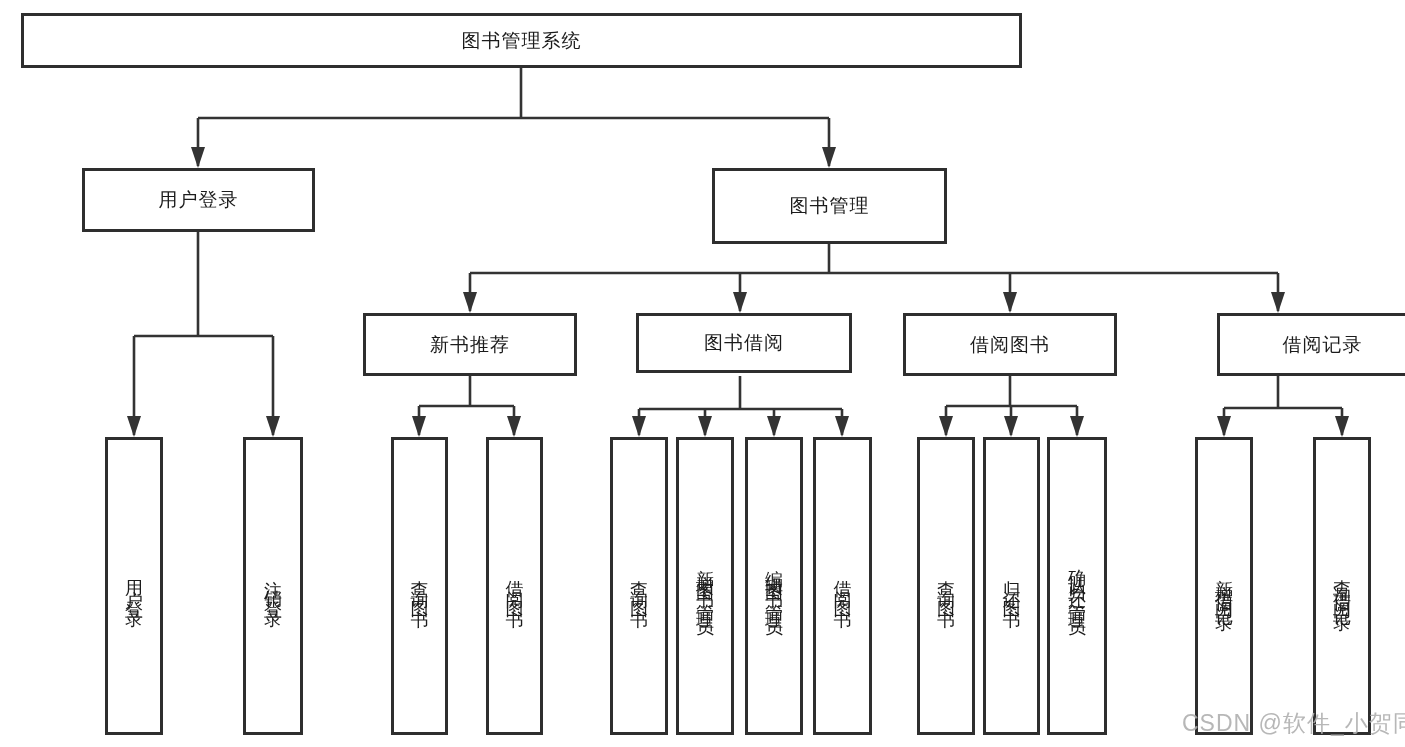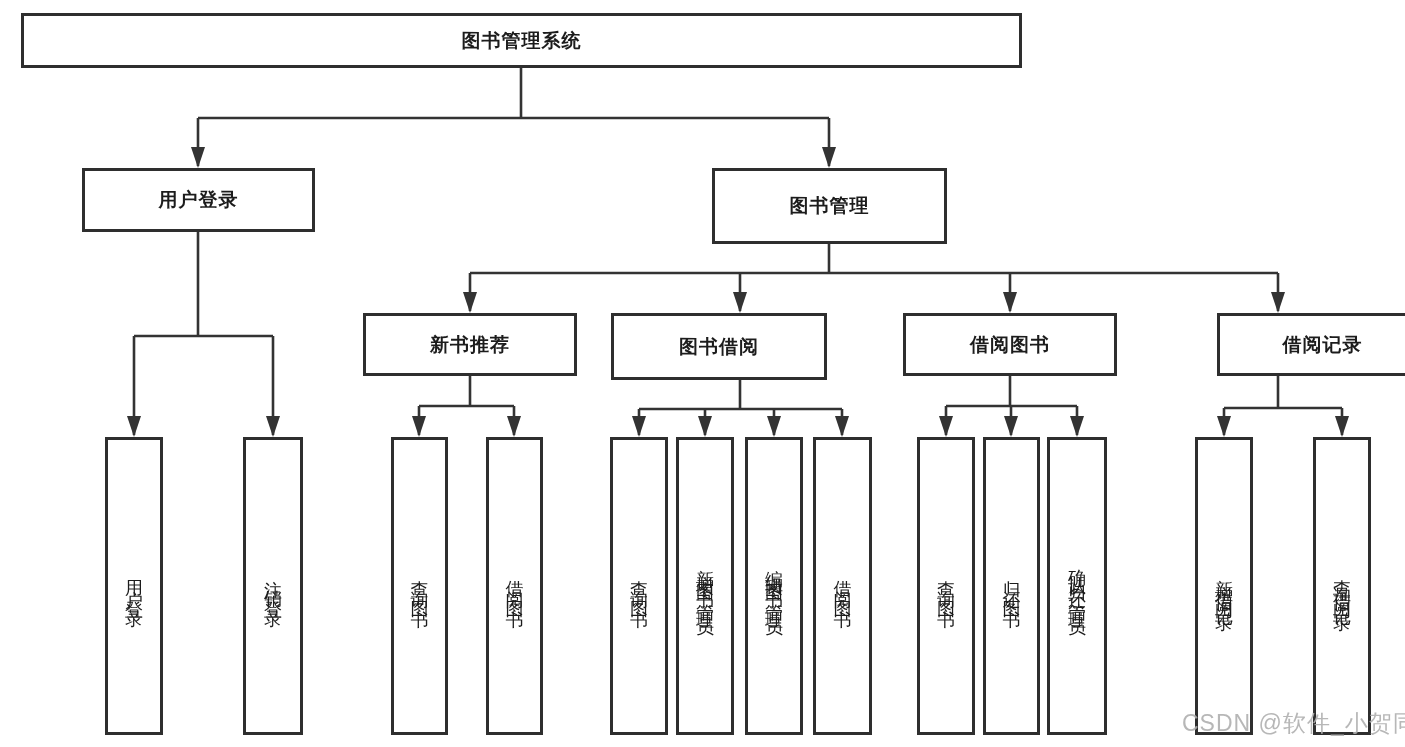--- a/index.html
+++ b/index.html
@@ -10,21 +10,21 @@
     overflow:hidden;
     font-family:"Liberation Sans","DejaVu Sans",sans-serif;
   }
   #connectors{position:absolute;left:0;top:0;z-index:0;}
   .node{
     position:absolute;box-sizing:border-box;
     background:#ffffff;border:3px solid #2e2e2e;
     display:flex;align-items:center;justify-content:center;
     color:#1c1c1c;z-index:1;text-align:center;
   }
-  .node.h{font-size:19px;letter-spacing:1px;font-weight:bold;}
+  .node.h{font-size:19px;letter-spacing:1px;}
   .node.v{
     writing-mode:vertical-rl;
     font-size:18px;line-height:1;letter-spacing:10px;
     padding:8px 0;
   }
   .node.v.long{letter-spacing:7px;}
   .watermark{
     position:absolute;z-index:2;
     font-size:23px;color:rgba(175,175,175,0.9);
     letter-spacing:1px;white-space:nowrap;
@@ -89,21 +89,21 @@
       <polygon points="1217,416 1231,416 1224,437" fill="#333333"></polygon>
       <polygon points="1335,416 1349,416 1342,437" fill="#333333"></polygon>
     </svg>
 
   <div class="node h" style="left:21px;top:13px;width:1001px;height:55px">图书管理系统</div>
 
   <div class="node h" style="left:82px;top:168px;width:233px;height:64px">用户登录</div>
   <div class="node h" style="left:712px;top:168px;width:235px;height:76px">图书管理</div>
 
   <div class="node h" style="left:363px;top:313px;width:214px;height:63px">新书推荐</div>
-  <div class="node h" style="left:611px;top:313px;width:216px;height:67px">图书借阅</div>
+  <div class="node h" style="left:636px;top:313px;width:216px;height:60px">图书借阅</div>
   <div class="node h" style="left:903px;top:313px;width:214px;height:63px">借阅图书</div>
   <div class="node h" style="left:1217px;top:313px;width:211px;height:63px">借阅记录</div>
 
   <div class="node v" style="left:105px;top:437px;width:58px;height:298px">用户登录</div>
   <div class="node v" style="left:243px;top:437px;width:60px;height:298px">注销登录</div>
 
   <div class="node v" style="left:391px;top:437px;width:57px;height:298px">查询图书</div>
   <div class="node v" style="left:486px;top:437px;width:57px;height:298px">借阅图书</div>
 
   <div class="node v" style="left:610px;top:437px;width:58px;height:298px">查询图书</div>

